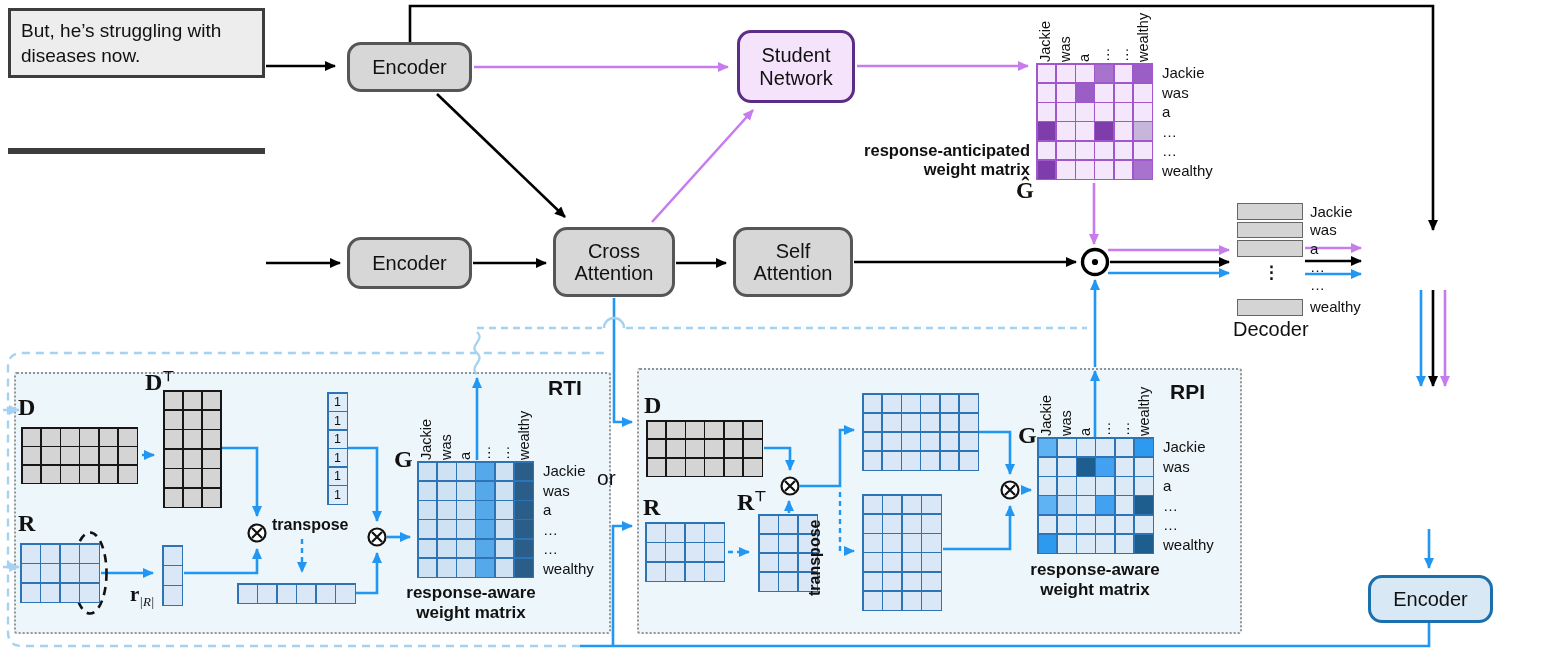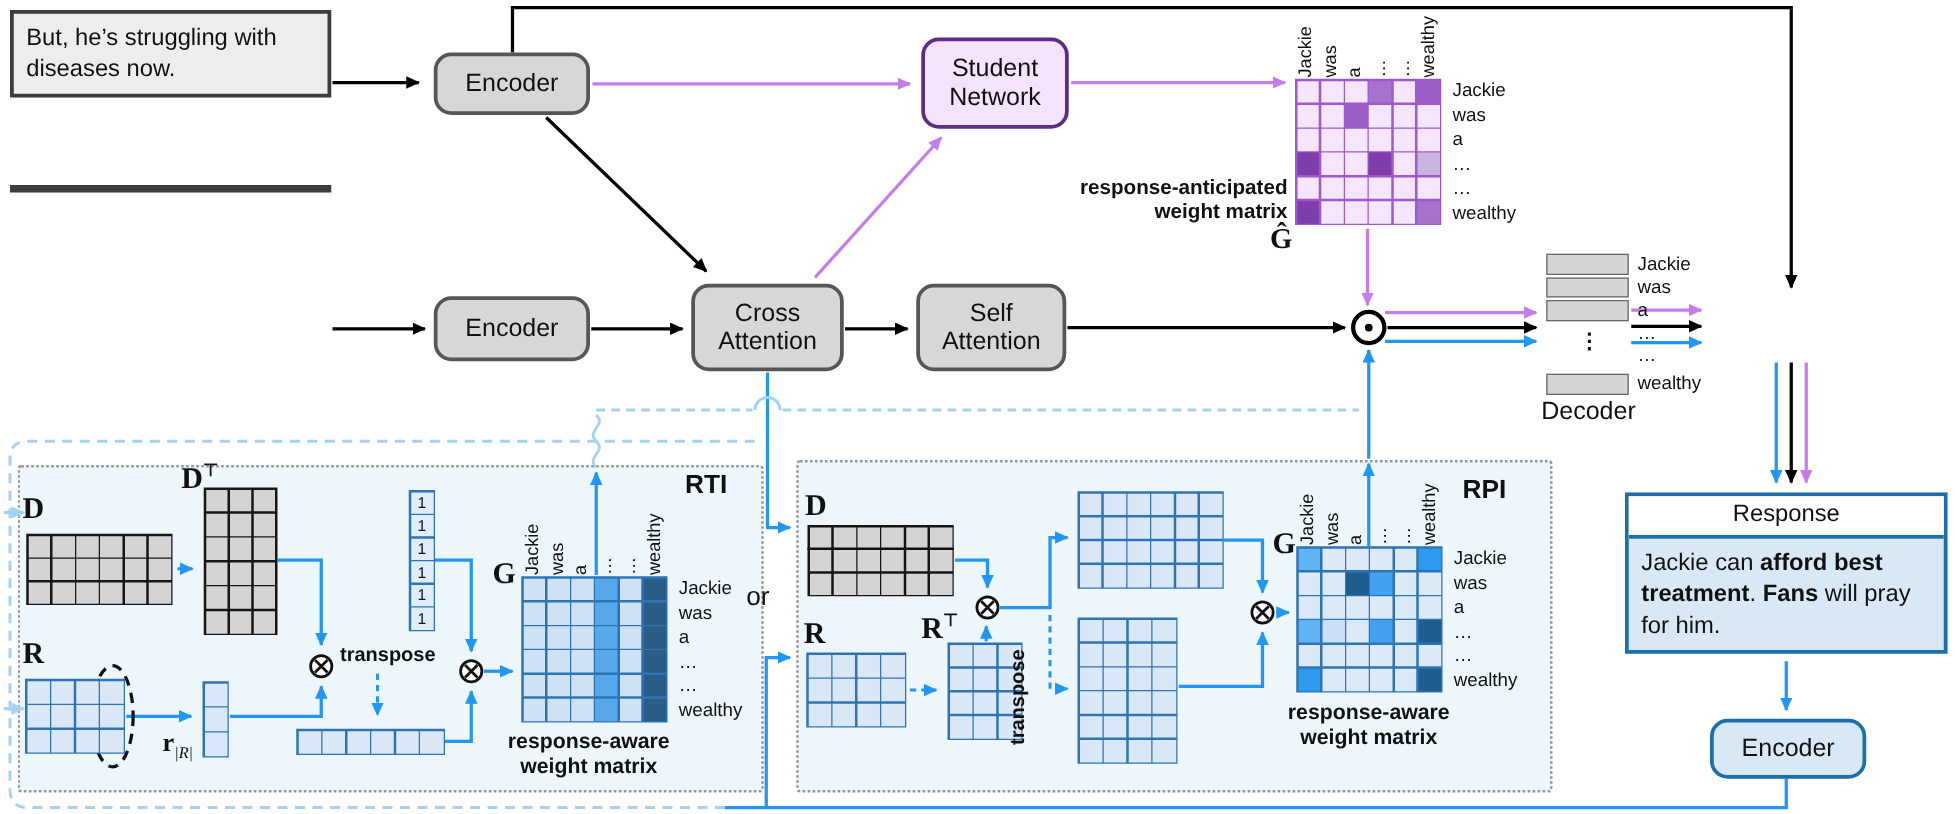--- a/index.html
+++ b/index.html
@@ -245,24 +245,20 @@
   <div class="abs z10" style="left:1263px;top:264px;font-size:17px;font-weight:bold;line-height:1;">⋮</div>
   <div class="membar z10" style="left:1237px;top:299px;width:66px;height:16.5px;"></div>
   <div class="smlab z10" style="left:1310px;top:203px;">Jackie</div>
   <div class="smlab z10" style="left:1310px;top:221px;">was</div>
   <div class="smlab z10" style="left:1310px;top:240px;">a</div>
   <div class="smlab z10" style="left:1310px;top:258px;">…</div>
   <div class="smlab z10" style="left:1310px;top:276px;">…</div>
   <div class="smlab z10" style="left:1310px;top:298px;">wealthy</div>
   <div class="abs z10" style="left:1233px;top:318px;font-size:20px;">Decoder</div>
 
-  <div class="tbox rbox z10" style="left:1300px;top:394px;width:258px;">
-    <div class="hd">Response</div>
-    <div class="bd"><span>Jackie can </span><b>afford best treatment</b><span>. </span><b>Fans</b><span> will pray for him.</span></div>
-  </div>
 
   <div class="panelTag z10" style="left:548px;top:376px;">RTI</div>
   <div class="math z10" style="left:18px;top:394px;">D</div>
   <div class="matrix z10" style="left: 21px; top: 427px; width: 117px; height: 57px; display: grid; grid-template-columns: repeat(6, 1fr); gap: 1.5px; padding: 1.5px; background: rgb(22, 22, 22);">
       <div class="cell" style="background: rgb(212, 212, 212);"></div>
       <div class="cell" style="background: rgb(212, 212, 212);"></div>
       <div class="cell" style="background: rgb(212, 212, 212);"></div>
       <div class="cell" style="background: rgb(212, 212, 212);"></div>
       <div class="cell" style="background: rgb(212, 212, 212);"></div>
       <div class="cell" style="background: rgb(212, 212, 212);"></div>

